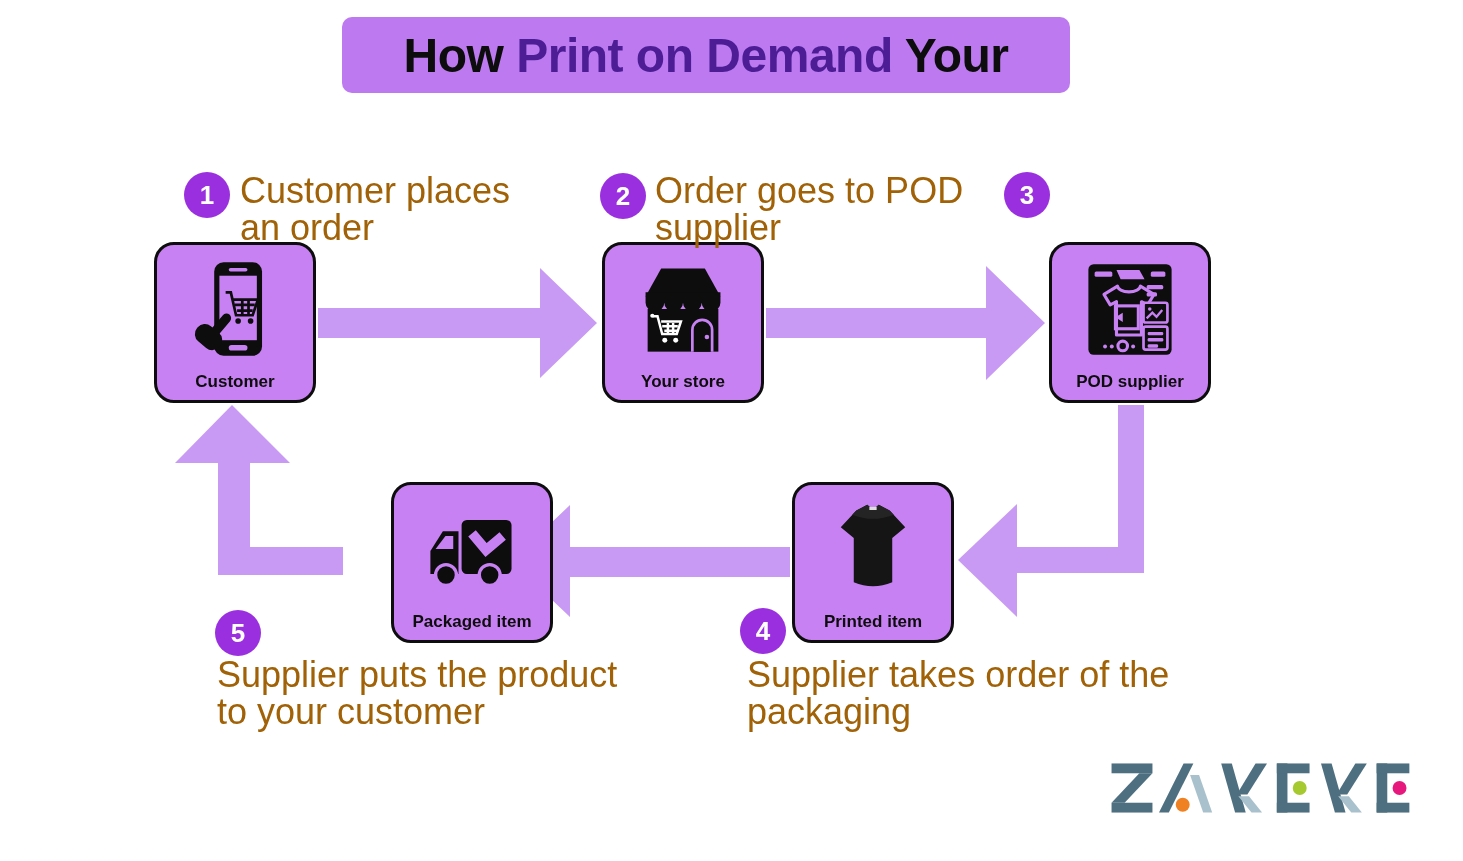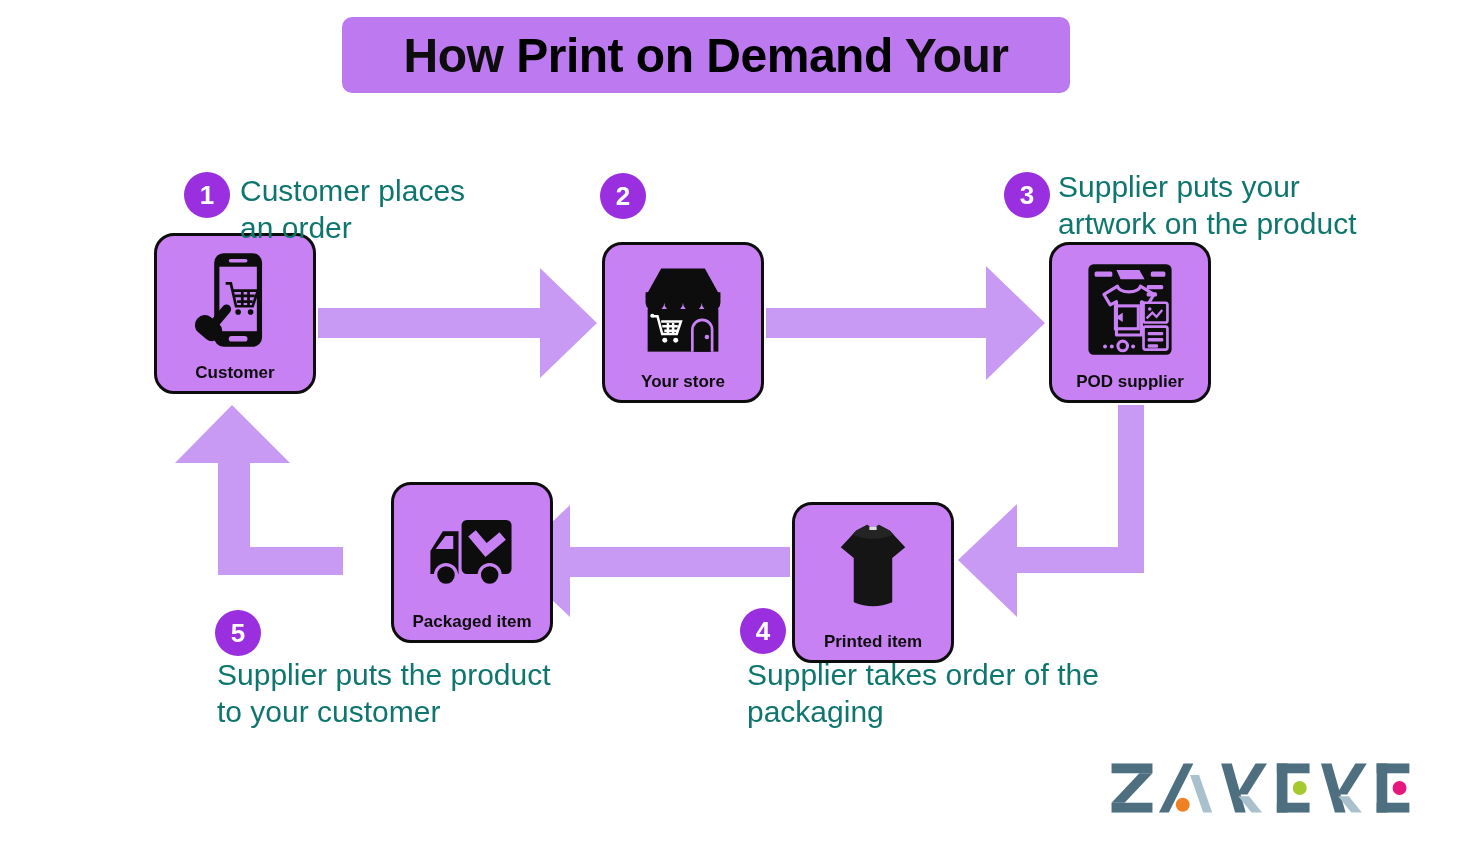--- a/index.html
+++ b/index.html
@@ -8,47 +8,47 @@
     font-family:"Liberation Sans",sans-serif;color:#111111;
   }
   
   .banner{
     position:absolute;left:342px;top:17px;width:728px;height:76px;
     background:#bd7af0;border-radius:10px;
     display:flex;align-items:center;justify-content:center;
     font-size:48px;font-weight:800;letter-spacing:-0.5px;white-space:pre;
   }
   .banner .t-dark{color:#0d0d0d;}
-  .banner .t-light{color:#000000;}
+  .banner .t-light{color:#4c1d95;}
   
   #arrows{position:absolute;left:0;top:0;z-index:0;}
   
   .badge{
     position:absolute;width:46px;height:46px;border-radius:50%;
     background:#9a2fe0;color:#ffffff;font-weight:700;font-size:26px;
     display:flex;align-items:center;justify-content:center;z-index:3;
   }
   .desc{
-    position:absolute;font-size:30px;line-height:37px;color:#0f766e;
+    position:absolute;font-size:36px;line-height:37px;color:#a16207;
     white-space:pre-line;z-index:2;
   }
   
   .card{
     position:absolute;width:162px;height:161px;background:#c781f3;
     border:3px solid #0d0d0d;border-radius:20px;box-sizing:border-box;z-index:1;
   }
   .card .icon{position:absolute;left:50%;top:12px;transform:translateX(-50%);}
   .card .label{
     position:absolute;left:0;right:0;bottom:8px;text-align:center;
     font-size:17px;font-weight:700;color:#0d0d0d;
   }
-  .c1{left:154px;top:233px;}
+  .c1{left:154px;top:242px;}
   .c2{left:602px;top:242px;}
   .c3{left:1049px;top:242px;}
-  .c4{left:792px;top:502px;}
+  .c4{left:792px;top:482px;}
   .c5{left:345px;top:482px;margin-left:46px;}
   .b1{left:184px;top:172px;}
   .b2{left:600px;top:173px;}
   .b3{left:1004px;top:172px;}
   .b4{left:740px;top:608px;}
   .b5{left:215px;top:610px;}
   .d1{left:240px;top:172px;}
   .d2{left:655px;top:172px;}
   .d3{left:1058px;top:168px;}
   .d4{left:747px;top:656px;}
@@ -86,22 +86,22 @@
   </div>
 
   <div class="badge b1">1</div>
   <div class="badge b2">2</div>
   <div class="badge b3">3</div>
   <div class="badge b4">4</div>
   <div class="badge b5">5</div>
 
   <div class="desc d1">Customer places
 an order</div>
-  <div class="desc d3">Supplier puts your
-artwork on the product</div>
+  <div class="desc d2">Order goes to POD
+supplier</div>
   <div class="desc d4">Supplier takes order of the
 packaging</div>
   <div class="desc d5">Supplier puts the product
 to your customer</div>
 
   <div class="card c1">
     <svg class="icon" width="104" height="104" viewBox="0 0 100 100">
       <rect x="30" y="5" width="46" height="90" rx="9" fill="#0d0d0d"></rect>
       <rect x="35" y="18" width="36" height="62" fill="#c781f3"></rect>
       <rect x="44" y="10.5" width="18" height="3.5" rx="1.75" fill="#c781f3"></rect>

